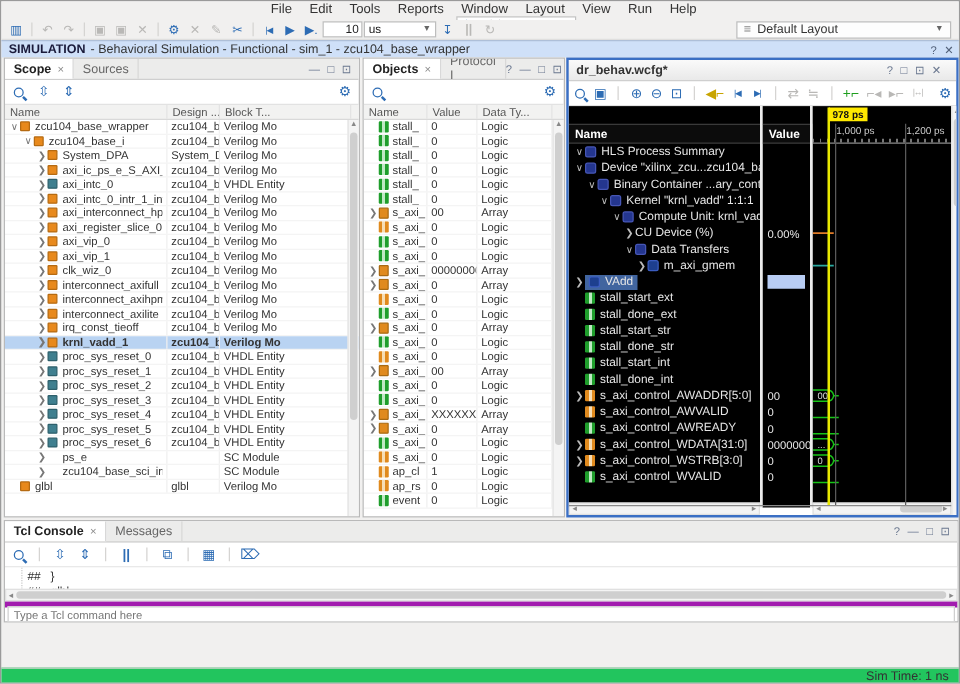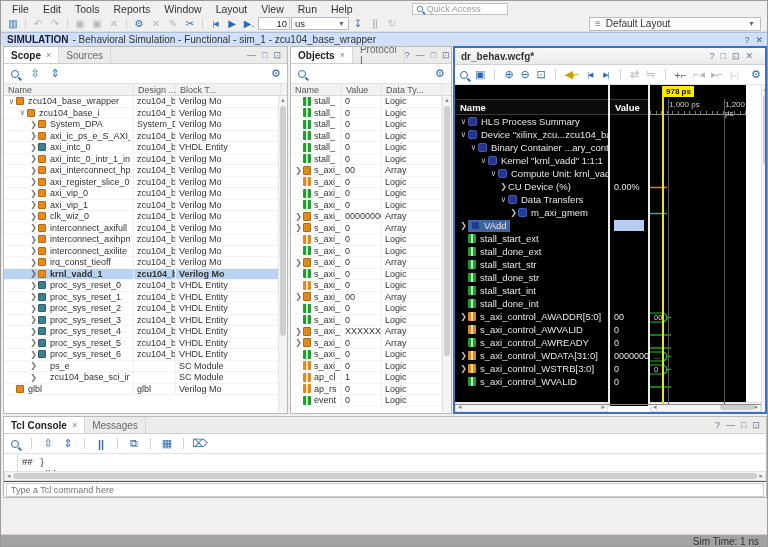--- a/index.html
+++ b/index.html
@@ -1,20 +1,20 @@
 <!DOCTYPE html>
 <html><head>
 <meta charset="utf-8">
 <style>
   html,body{margin:0;padding:0;background:#c9c9c9;}
   *{box-sizing:border-box;font-family:"Liberation Sans",sans-serif;}
   .app{position:relative;width:768px;height:547px;background:#f1f0ef;overflow:hidden;border:1px solid #9a9a9a;}
 
   
-  .menubar{position:absolute;left:0;top:0;width:768px;height:15px;display:flex;align-items:center;background:#f1f0ef;font-size:10.5px;color:#333;padding-left:4px;}
+  .menubar{position:absolute;left:0;top:0;width:768px;height:15px;display:flex;align-items:center;background:#f1f0ef;font-size:10.5px;color:#333;padding-left:4px;flex-direction:column;}
   .menu-item{padding:0 7px;cursor:default;}
   .quick-access{margin-left:52px;width:96px;height:12px;border:1px solid #c2c2c2;background:#fff;display:flex;align-items:center;font-size:9px;color:#9a9a9a;padding:0 3px;gap:3px;}
   .toolbar{position:absolute;left:0;top:15px;width:768px;height:16px;display:flex;align-items:center;background:#f1f0ef;padding-left:4px;gap:1px;border-bottom:1px solid #e0dfde;}
   .tbtn{width:16px;height:14px;display:flex;align-items:center;justify-content:center;font-size:10px;color:#2d6cb4;}
   .tbtn.dis{color:#b9b8b6;}
   .tsep{width:1px;height:11px;background:#d5d4d2;margin:0 3px;}
   .time-input{width:32px;height:13px;border:1px solid #bdbdbd;background:#fff;font-size:9.5px;text-align:right;padding:0 2px;color:#222;}
   .unit-select{width:58px;height:13px;border:1px solid #bdbdbd;background:#fff;font-size:9.5px;color:#222;display:flex;align-items:center;justify-content:space-between;padding:0 3px;}
   .layout-select{margin-left:auto;margin-right:8px;width:172px;height:14px;border:1px solid #bdbdbd;background:#fdfdfd;font-size:10px;color:#333;display:flex;align-items:center;padding:0 5px;gap:5px;}
   .layout-select .chev{margin-left:auto;color:#666;}
@@ -82,23 +82,23 @@
   .wave-sep{position:absolute;height:1px;background:#8a8a8a;z-index:2;}
   .hscroll{position:absolute;height:10px;background:#f4f4f4;border:1px solid #e0e0e0;font-size:7px;color:#888;display:flex;align-items:center;justify-content:space-between;padding:0 2px;}
   .hthumb{height:6px;background:#cfcfcf;border-radius:3px;}
 
   
   .tcl-lines{flex:1;position:relative;background:#fff;font-family:"DejaVu Sans Mono",monospace;font-size:9.5px;color:#333;overflow:hidden;display:flex;}
   .gutter{width:14px;border-right:1px dotted #c9c9c9;flex:0 0 14px;position:relative;}
   .gutter .fold{position:absolute;left:2px;top:26px;width:9px;height:9px;border:1px solid #999;background:#fff;font-size:7px;line-height:7px;text-align:center;color:#555;}
   .tline{height:12px;white-space:pre;}
   .tline.cmd{color:#0000cd;}
-  .tcl-input{height:16px;border-top:1px solid #a21caf;flex:0 0 auto;display:flex;align-items:center;}
+  .tcl-input{height:16px;border-top:5px solid #a21caf;flex:0 0 auto;display:flex;align-items:center;}
   .tcl-input input{width:100%;height:14px;border:1px solid #cfcfcf;margin:0 2px;font-size:9px;padding:0 4px;color:#333;}
-  .statusbar{position:absolute;left:0;top:533px;width:768px;height:14px;background:#a3a3a3;border-top:1px solid #d5d4d2;display:flex;align-items:center;justify-content:flex-end;font-size:10px;color:#333;padding:0 10px;}
+  .statusbar{position:absolute;left:0;top:533px;width:768px;height:14px;background:#22c55e;border-top:1px solid #d5d4d2;display:flex;align-items:center;justify-content:flex-end;font-size:10px;color:#333;padding:0 10px;}
 </style>
 </head>
 <body>
 
 <div class="app">
 
   <div class="menubar">
     <div id="menu-items" style="display:flex;">
         <span class="menu-item">File</span>
         <span class="menu-item">Edit</span>
@@ -878,21 +878,21 @@
           <div class="wvalue"></div>
           <div class="wvalue"></div>
           <div class="wvalue"></div>
           <div class="wvalue">00</div>
           <div class="wvalue">0</div>
           <div class="wvalue">0</div>
           <div class="wvalue">00000000</div>
           <div class="wvalue">0</div>
           <div class="wvalue">0</div>
         </div>
-        <div class="wcol" style="left: 195px; width: 96px; height: 321px;">
+        <div class="wcol" style="left: 195px; width: 111px; height: 321px;">
           <div class="wstrip"></div>
           <div>
             <div class="ruler-labels">
               <span style="left: 19px;">1,000 ps</span>
               <span style="left: 75px;">1,200 ps</span>
             </div>
             <div class="ruler-ticks"></div>
           </div>
           <div style="height: 13px;"><svg width="111" height="13"></svg></div>
           <div style="height: 13px;"><svg width="111" height="13"></svg></div>

